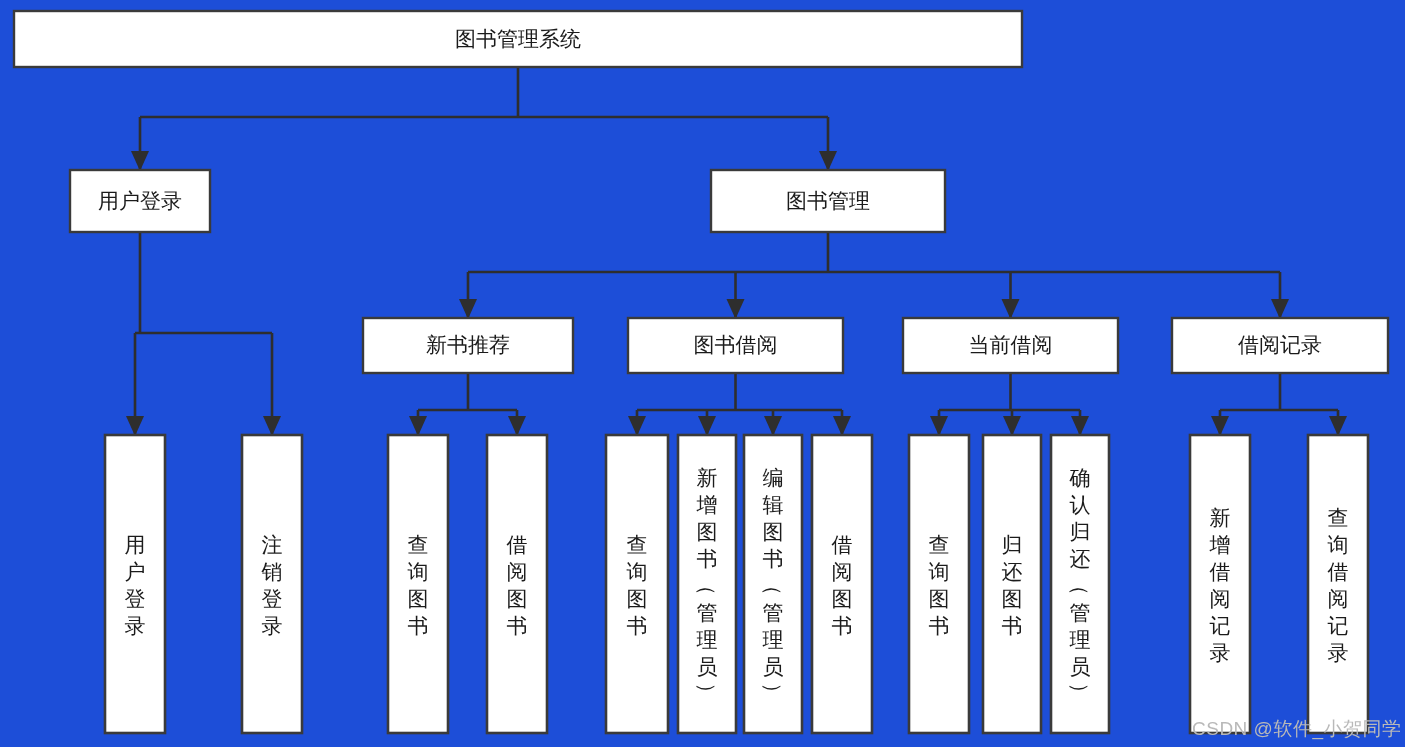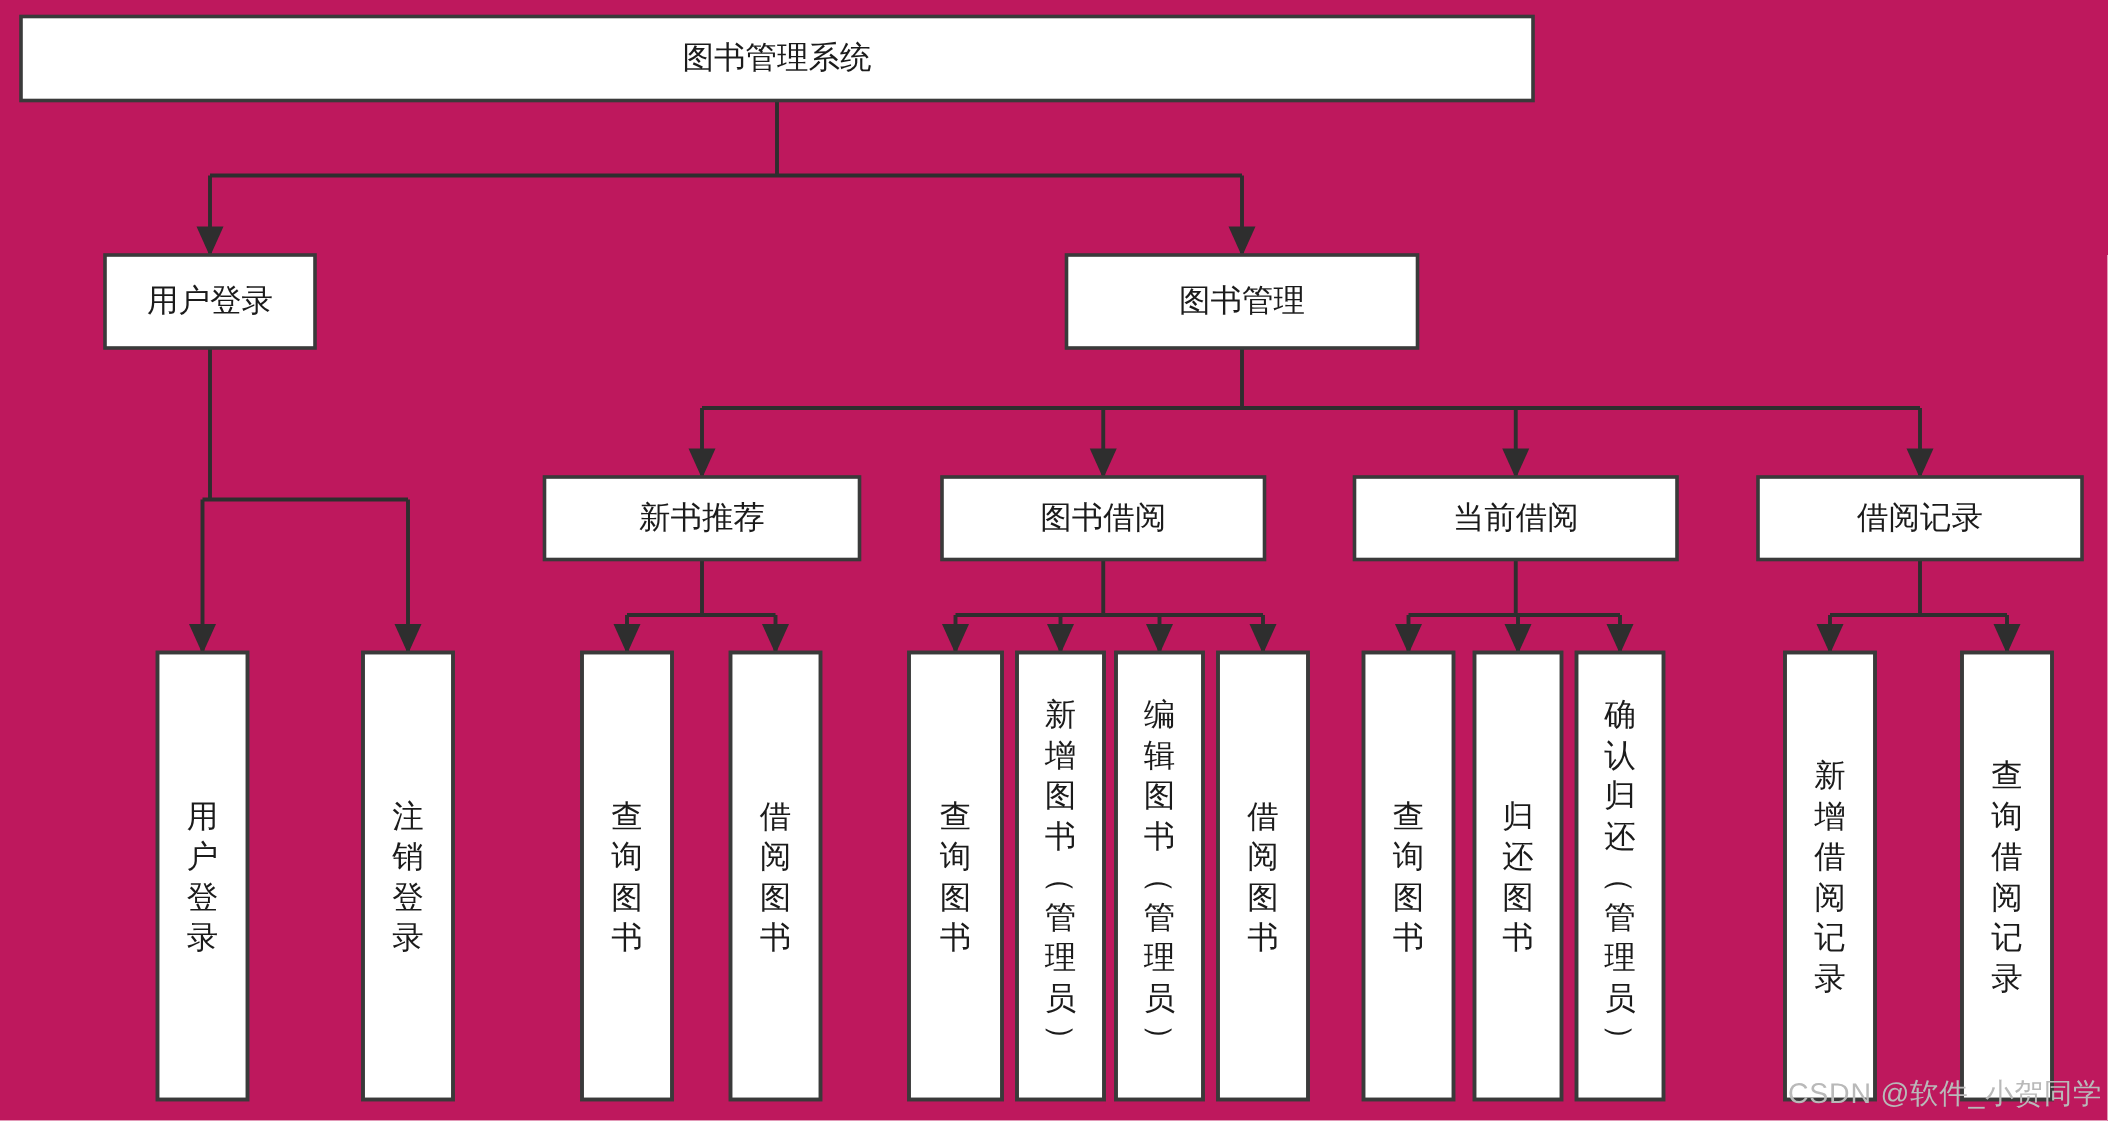--- a/index.html
+++ b/index.html
@@ -8,21 +8,21 @@
     padding: 0;
     background: #ffffff;
   }
   body {
     font-family: "Liberation Sans", "DejaVu Sans", sans-serif;
   }
   #canvas {
     position: relative;
     width: 1405px;
     height: 747px;
-    background: #be185d;
+    background: #1d4ed8;
     overflow: hidden;
   }
   #diagram {
     position: absolute;
     left: 0;
     top: 0;
     width: 1405px;
     height: 747px;
   }
   .node-box {

